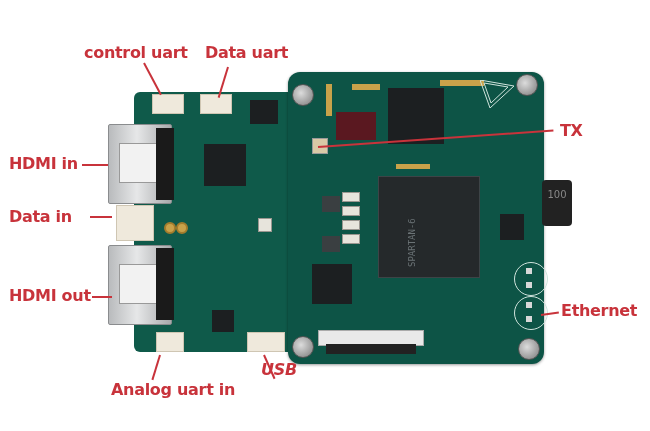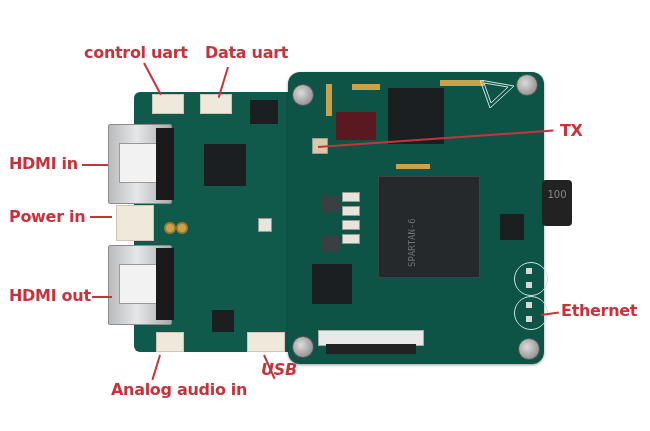--- a/index.html
+++ b/index.html
@@ -112,17 +112,17 @@
 <div class="line" style="left:90px;top:216px;width:22px;"></div>
 <div class="line" style="left:92px;top:296px;width:20px;"></div>
 <div class="line" style="left:541px;top:314px;width:18px;transform:rotate(-8deg);"></div>
 <div class="line" style="left:160px;top:354px;width:26px;transform:rotate(107deg);"></div>
 <div class="line" style="left:264px;top:354px;width:26px;transform:rotate(66deg);"></div>
 
 <div class="label" style="left:84px;top:43px;">control uart</div>
 <div class="label" style="left:205px;top:43px;">Data uart</div>
 <div class="label" style="left:560px;top:121px;text-align:center;">TX</div>
 <div class="label" style="left:9px;top:154px;">HDMI in</div>
-<div class="label" style="left:9px;top:207px;">Power in</div>
+<div class="label" style="left:9px;top:207px;">Data in</div>
 <div class="label" style="left:9px;top:286px;">HDMI out</div>
 <div class="label" style="left:561px;top:301px;">Ethernet</div>
-<div class="label" style="left:111px;top:380px;">Analog audio in</div>
+<div class="label" style="left:111px;top:380px;">Analog uart in</div>
 <div class="label" style="left:261px;top:360px;font-style:italic;">USB</div>
 
 </body></html>

